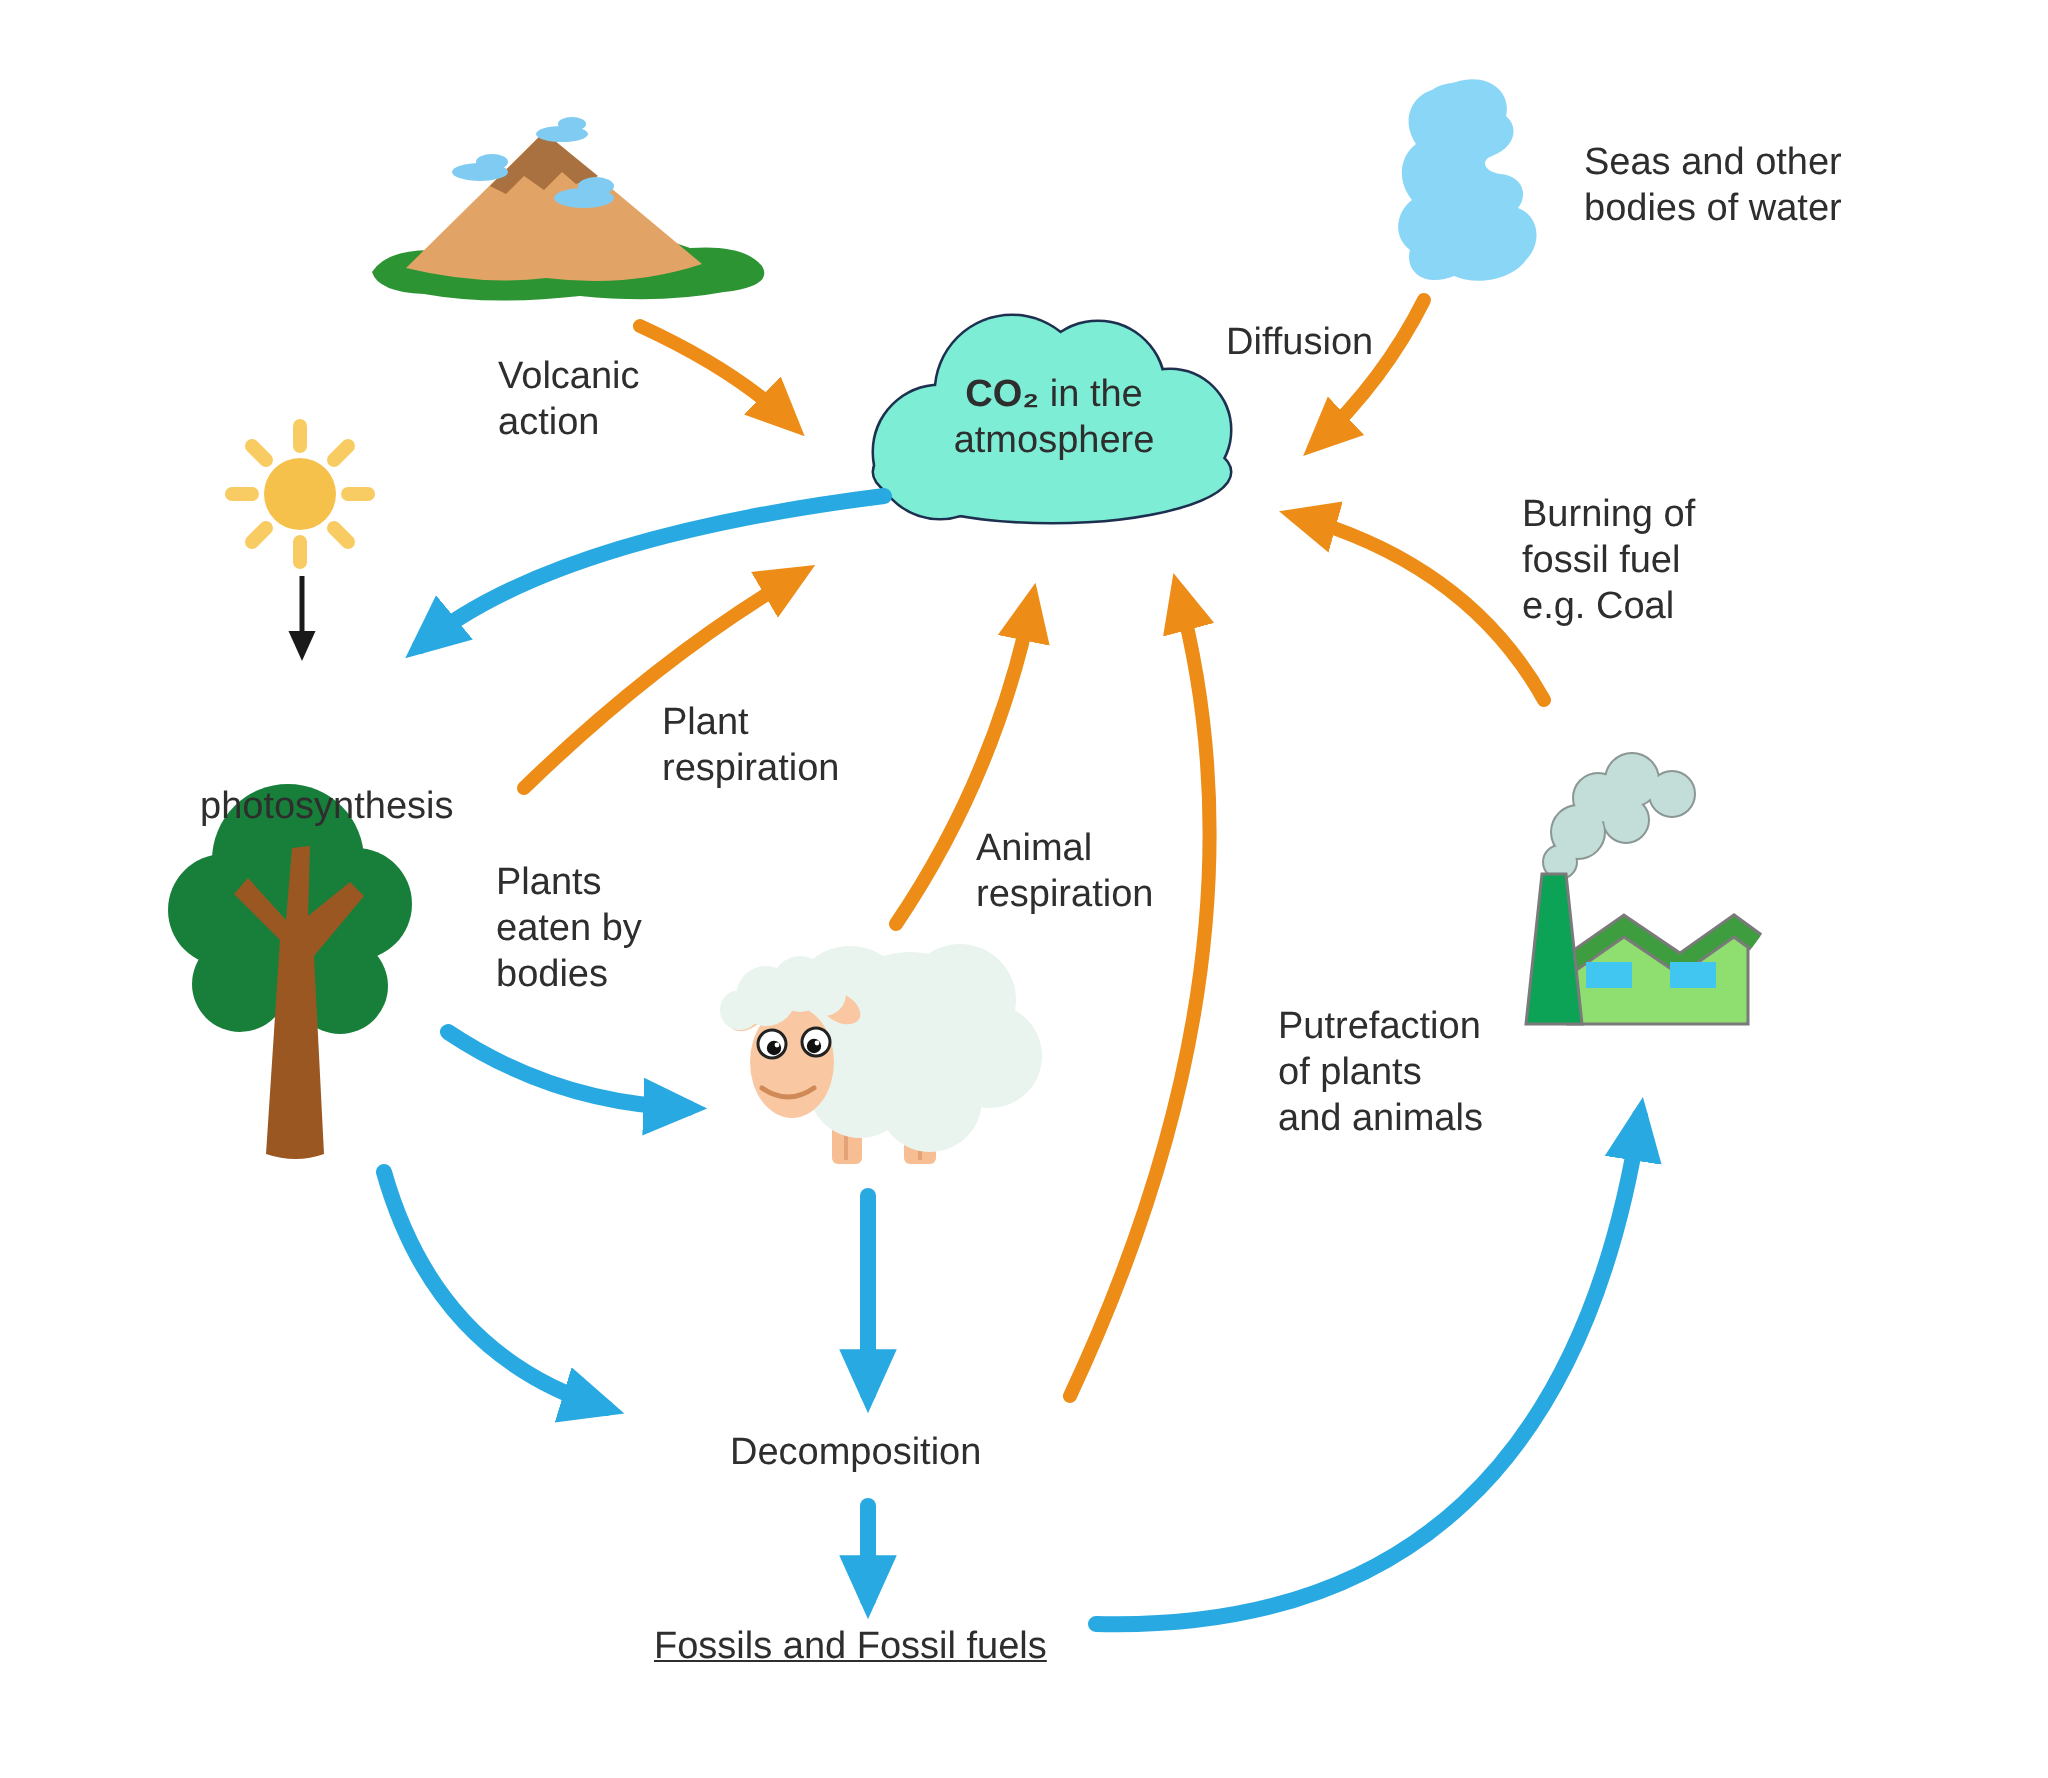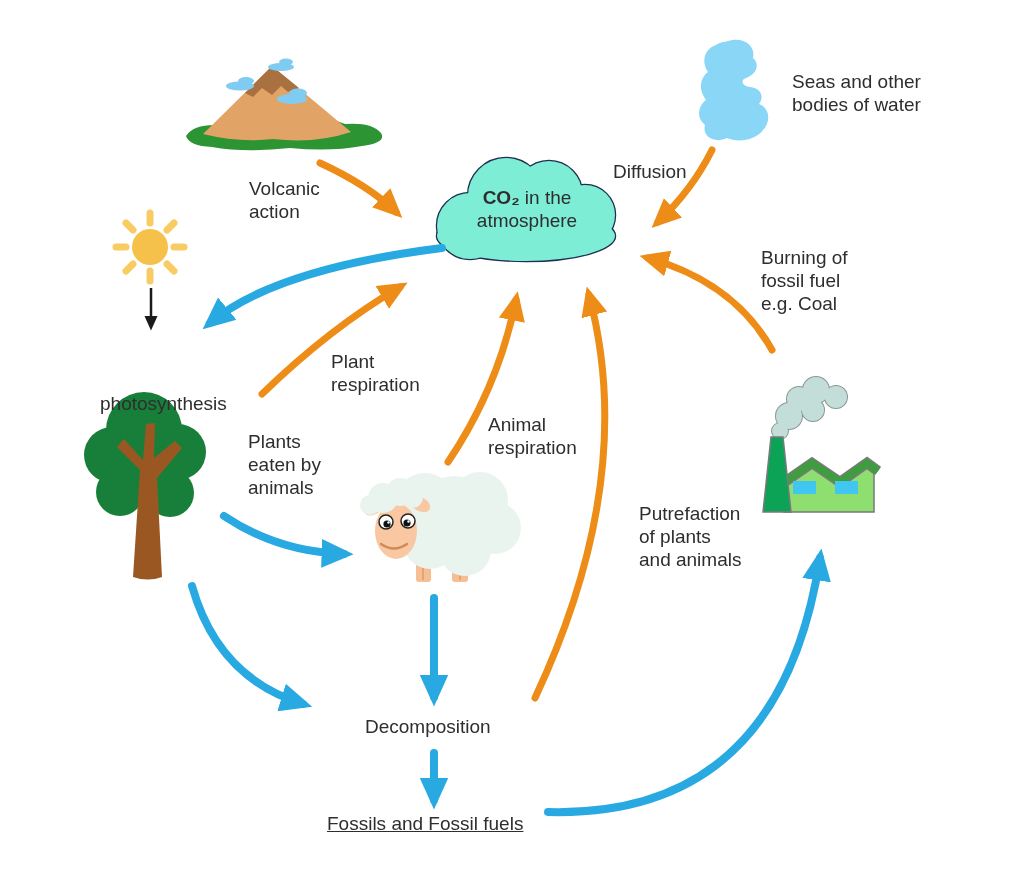--- a/index.html
+++ b/index.html
@@ -214,21 +214,21 @@
   </div>
 
   <div class="label" style="left:488px;top:413px;">
     <div>Animal</div>
     <div>respiration</div>
   </div>
 
   <div class="label" style="left:248px;top:430px;">
     <div>Plants</div>
     <div>eaten by</div>
-    <div>animals</div>
+    <div>bodies</div>
   </div>
 
   <div class="label" style="left:639px;top:502px;">
     <div>Putrefaction</div>
     <div>of plants</div>
     <div>and animals</div>
   </div>
 
   <div class="label" style="left:365px;top:715px;">
     <div>Decomposition</div>

